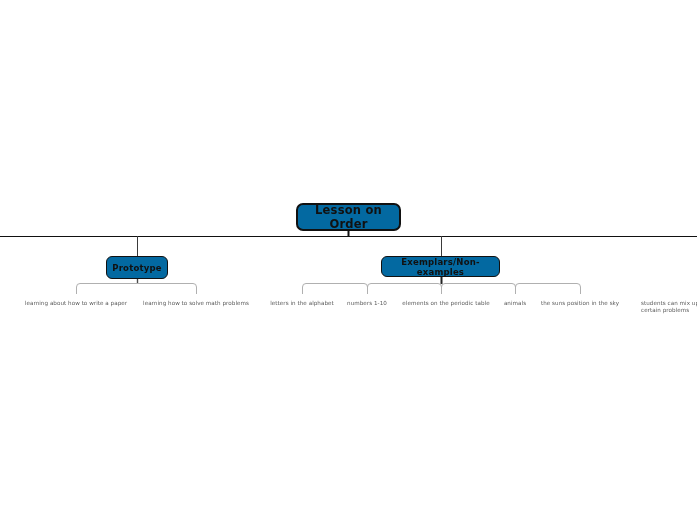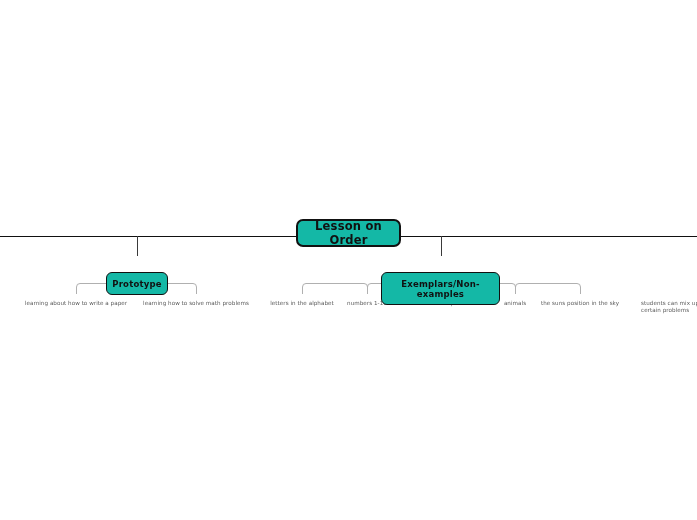--- a/index.html
+++ b/index.html
@@ -24,32 +24,31 @@
     position: absolute;
     left: 0;
     top: 0;
     width: 697px;
     height: 520px;
     pointer-events: none;
   }
   .node {
     position: absolute;
     box-sizing: border-box;
-    background: #14b8a6;
+    background: #0369a1;
     border: 2px solid #111111;
     border-radius: 7px;
     display: flex;
     align-items: center;
     justify-content: center;
     text-align: center;
     font-weight: bold;
     letter-spacing: 0.2px;
     color: #111111;
     z-index: 3;
-    margin-top: 16px;
   }
   .node.root {
     font-size: 11.5px;
     border-width: 2px;
   }
   .node.branch {
     font-size: 8.5px;
     border-width: 1.6px;
     border-radius: 6px;
   }
@@ -103,21 +102,21 @@
   </svg>
 
   <div class="node root" style="left:296px; top:203px; width:105px; height:28px;">
     <span>Lesson on Order</span>
   </div>
 
   <div class="node branch" style="left:106px; top:256px; width:62px; height:23px;">
     <span>Prototype</span>
   </div>
 
-  <div class="node branch" style="left:381px; top:256px; width:119px; height:33px;">
+  <div class="node branch" style="left:381px; top:256px; width:119px; height:21px;">
     <span>Exemplars/Non-examples</span>
   </div>
 
   <div class="leaf clip-left" style="left:-9px; top:300px; width:14px;">
     
   </div>
 
   <div class="leaf" style="left:16px; top:300px; width:120px;">
     <span>learning about how to write  a paper</span>
   </div>

